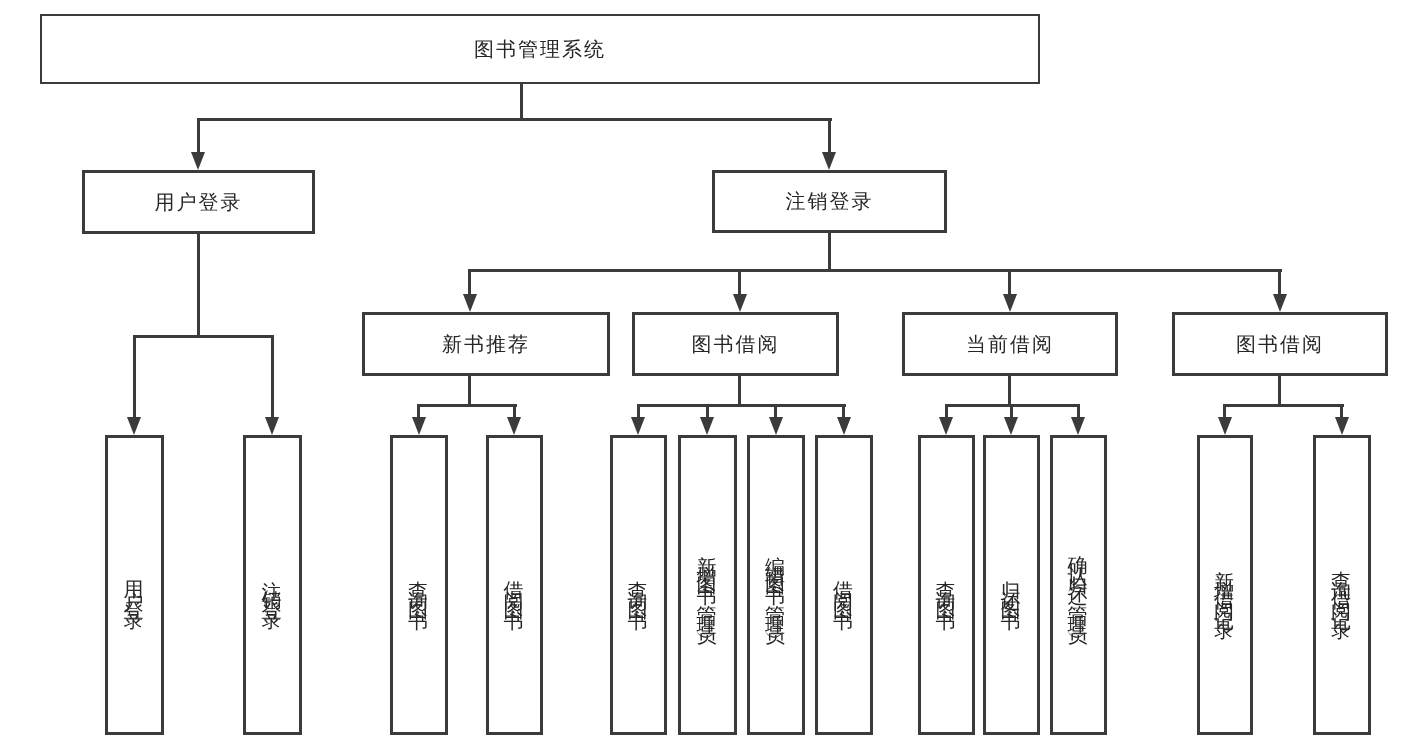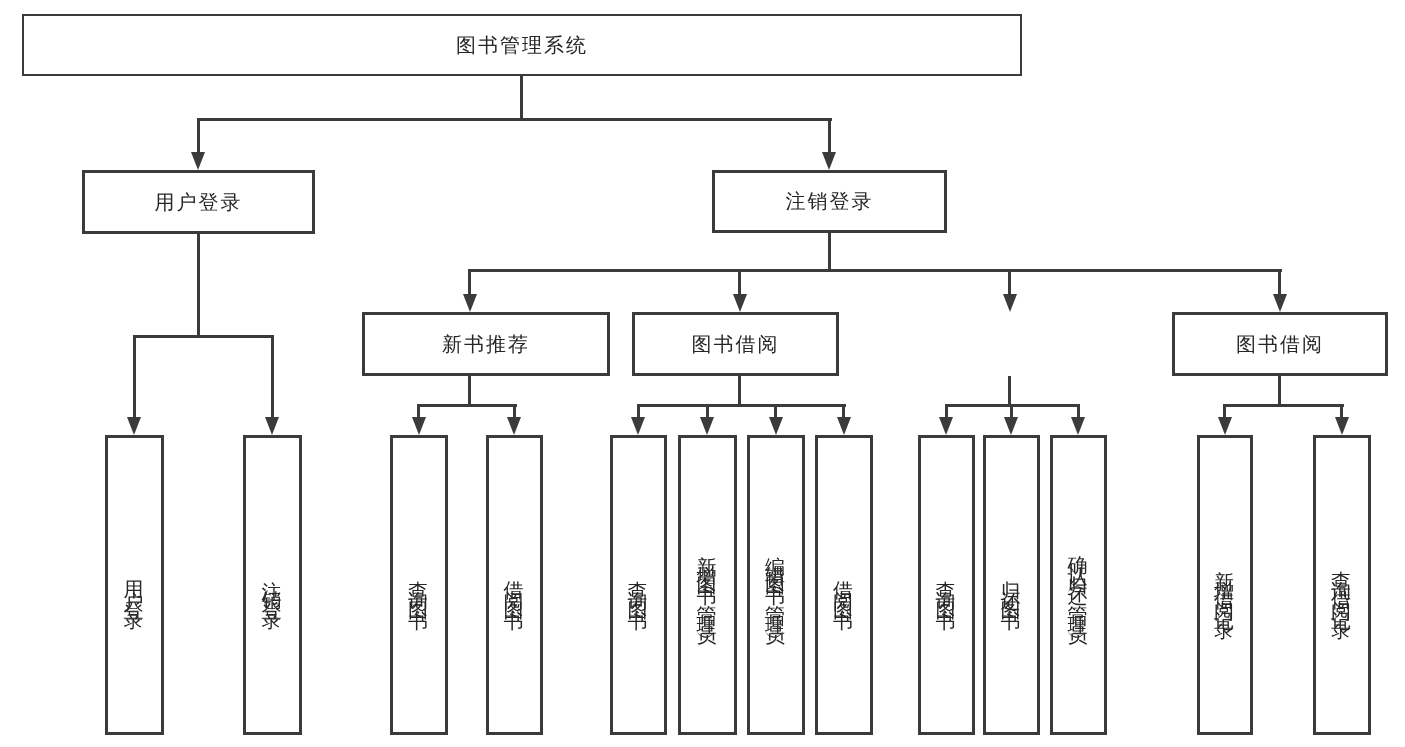--- a/index.html
+++ b/index.html
@@ -31,27 +31,28 @@
     position:absolute; left:1186px; top:716px;
     color:#a9a9a9; font-size:19px; letter-spacing:1px; z-index:3;
     white-space:nowrap;
   }
 </style>
 </head>
 <body>
 
 <div class="canvas">
 
-  <div class="node root" style="left:22px;top:14px;width:1000px;height:62px">图书管理系统</div>
+  <div class="node root" style="left:40px;top:14px;width:1000px;height:70px">图书管理系统</div>
 
   <div class="node" style="left:82px;top:170px;width:233px;height:64px">用户登录</div>
   <div class="node" style="left:712px;top:170px;width:235px;height:63px">注销登录</div>
 
   <div class="node" style="left:362px;top:312px;width:248px;height:64px">新书推荐</div>
   <div class="node" style="left:632px;top:312px;width:207px;height:64px">图书借阅</div>
+  <div class="node" style="left:902px;top:312px;width:216px;height:64px">当前借阅</div>
   <div class="node" style="left:1172px;top:312px;width:216px;height:64px">图书借阅</div>
 
   <div class="node" style="left:105px;top:435px;width:59px;height:300px">
     <span class="vtext">用户登录</span>
   </div>
   <div class="node" style="left:243px;top:435px;width:59px;height:300px">
     <span class="vtext">注销登录</span>
   </div>
 
   <div class="node" style="left:390px;top:435px;width:58px;height:300px">

